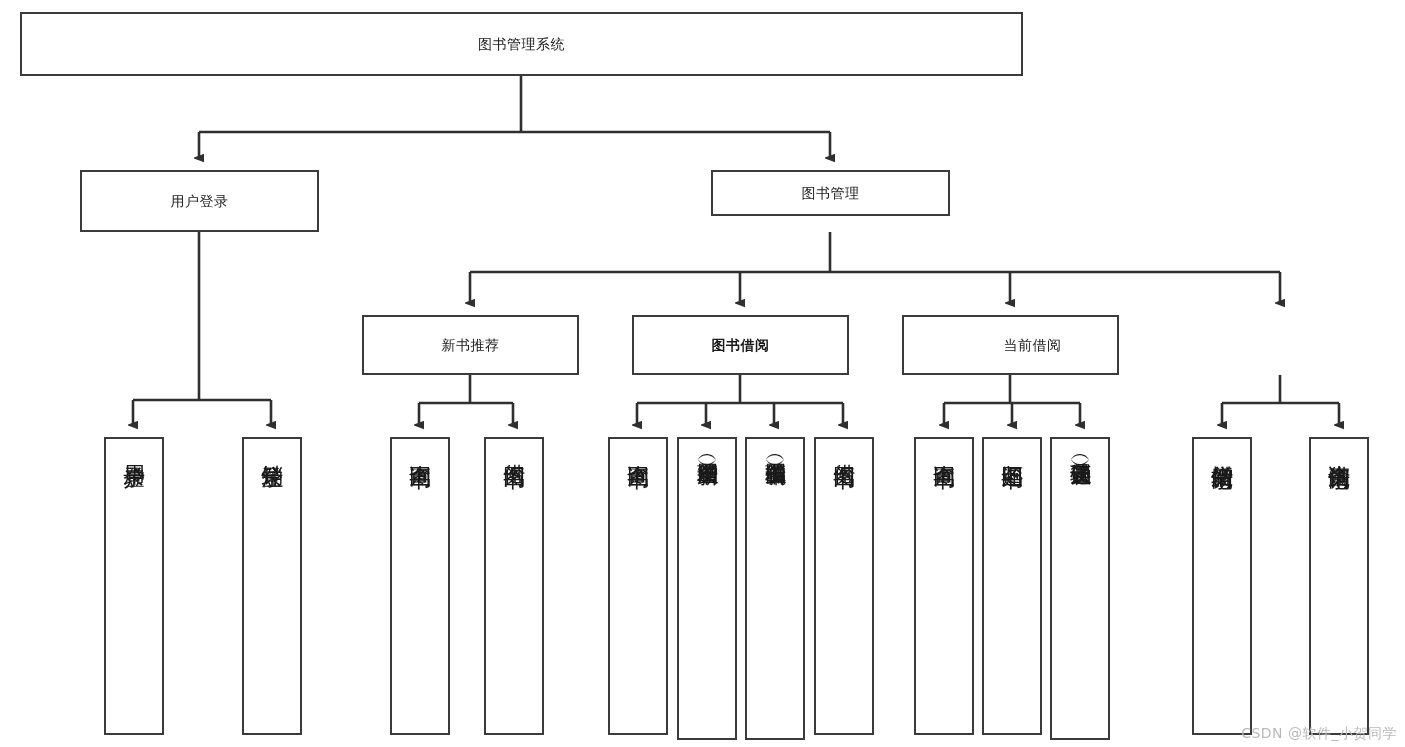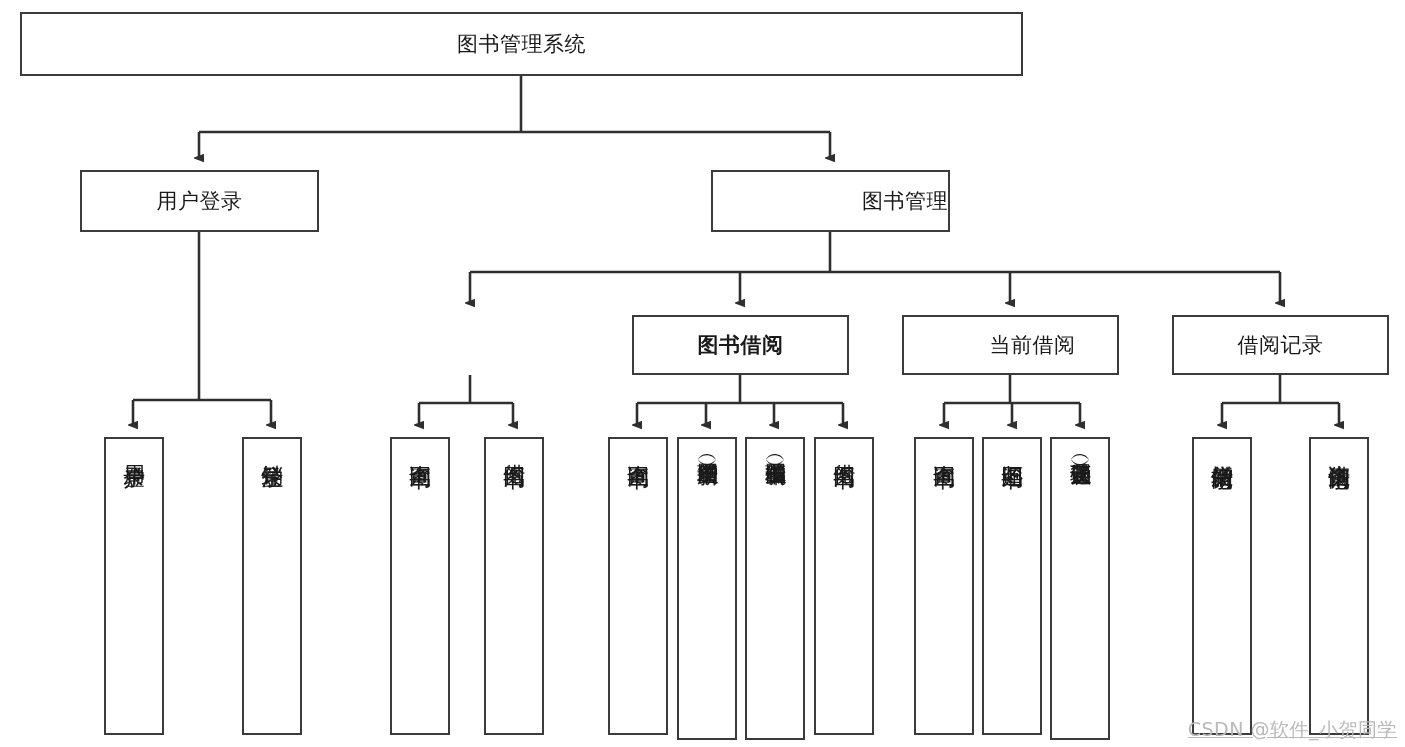--- a/index.html
+++ b/index.html
@@ -29,21 +29,21 @@
     box-sizing: border-box;
     border: 2px solid #3b3b3b;
     background: #ffffff;
     color: #1a1a1a;
     display: flex;
     align-items: center;
     justify-content: center;
     z-index: 2;
   }
   .node-label {
-    font-size: 21px;
+    font-size: 14px;
     line-height: 1.15;
     letter-spacing: 0.5px;
     white-space: nowrap;
     color: #1a1a1a;
   }
   
   .node.leaf {
     align-items: flex-start;
     justify-content: center;
     padding-top: 8px;
@@ -58,27 +58,26 @@
     text-align: left;
   }
   .node.leaf.tall .node-label {
     font-size: 21px;
     letter-spacing: 0px;
   }
   #watermark {
     position: absolute;
     right: 8px;
     bottom: 4px;
-    font-size: 19px;
+    font-size: 14px;
     color: #b9b9b9;
     letter-spacing: 0.5px;
     z-index: 5;
     white-space: nowrap;
     pointer-events: none;
-    text-decoration: underline;
   }
 </style>
 </head>
 <body>
 
 <div id="diagram-root">
 
   <svg id="edges-layer" viewBox="0 0 1405 747" width="1405" height="747" xmlns="http://www.w3.org/2000/svg">
     <defs>
       <marker id="arrow" markerWidth="10" markerHeight="10" refX="4.2" refY="5" orient="auto" markerUnits="userSpaceOnUse">
@@ -129,33 +128,33 @@
     </g>
   </svg>
 
   <div class="node" style="left:20px; top:12px; width:1003px; height:64px;">
     <span class="node-label">图书管理系统</span>
   </div>
 
   <div class="node" style="left:80px; top:170px; width:239px; height:62px;">
     <span class="node-label">用户登录</span>
   </div>
-  <div class="node" style="left:711px; top:170px; width:239px; height:62px;justify-content:flex-end;">
+  <div class="node" style="left:711px; top:170px; width:239px; height:46px;">
     <span class="node-label">图书管理</span>
   </div>
 
+  <div class="node" style="left:362px; top:315px; width:217px; height:60px;">
+    <span class="node-label">新书推荐</span>
+  </div>
   <div class="node" style="left:632px; top:315px; width:217px; height:60px;font-weight:bold;">
     <span class="node-label">图书借阅</span>
   </div>
   <div class="node" style="left:902px; top:315px; width:217px; height:60px;padding-left:44px;">
     <span class="node-label">当前借阅</span>
   </div>
-  <div class="node" style="left:1172px; top:315px; width:217px; height:60px;">
-    <span class="node-label">借阅记录</span>
-  </div>
 
   <div class="node leaf" style="left:104px; top:437px; width:60px; height:298px;">
     <span class="node-label">用户登录</span>
   </div>
   <div class="node leaf" style="left:242px; top:437px; width:60px; height:298px;">
     <span class="node-label">注销登录</span>
   </div>
 
   <div class="node leaf" style="left:390px; top:437px; width:60px; height:298px;">
     <span class="node-label">查询图书</span>

